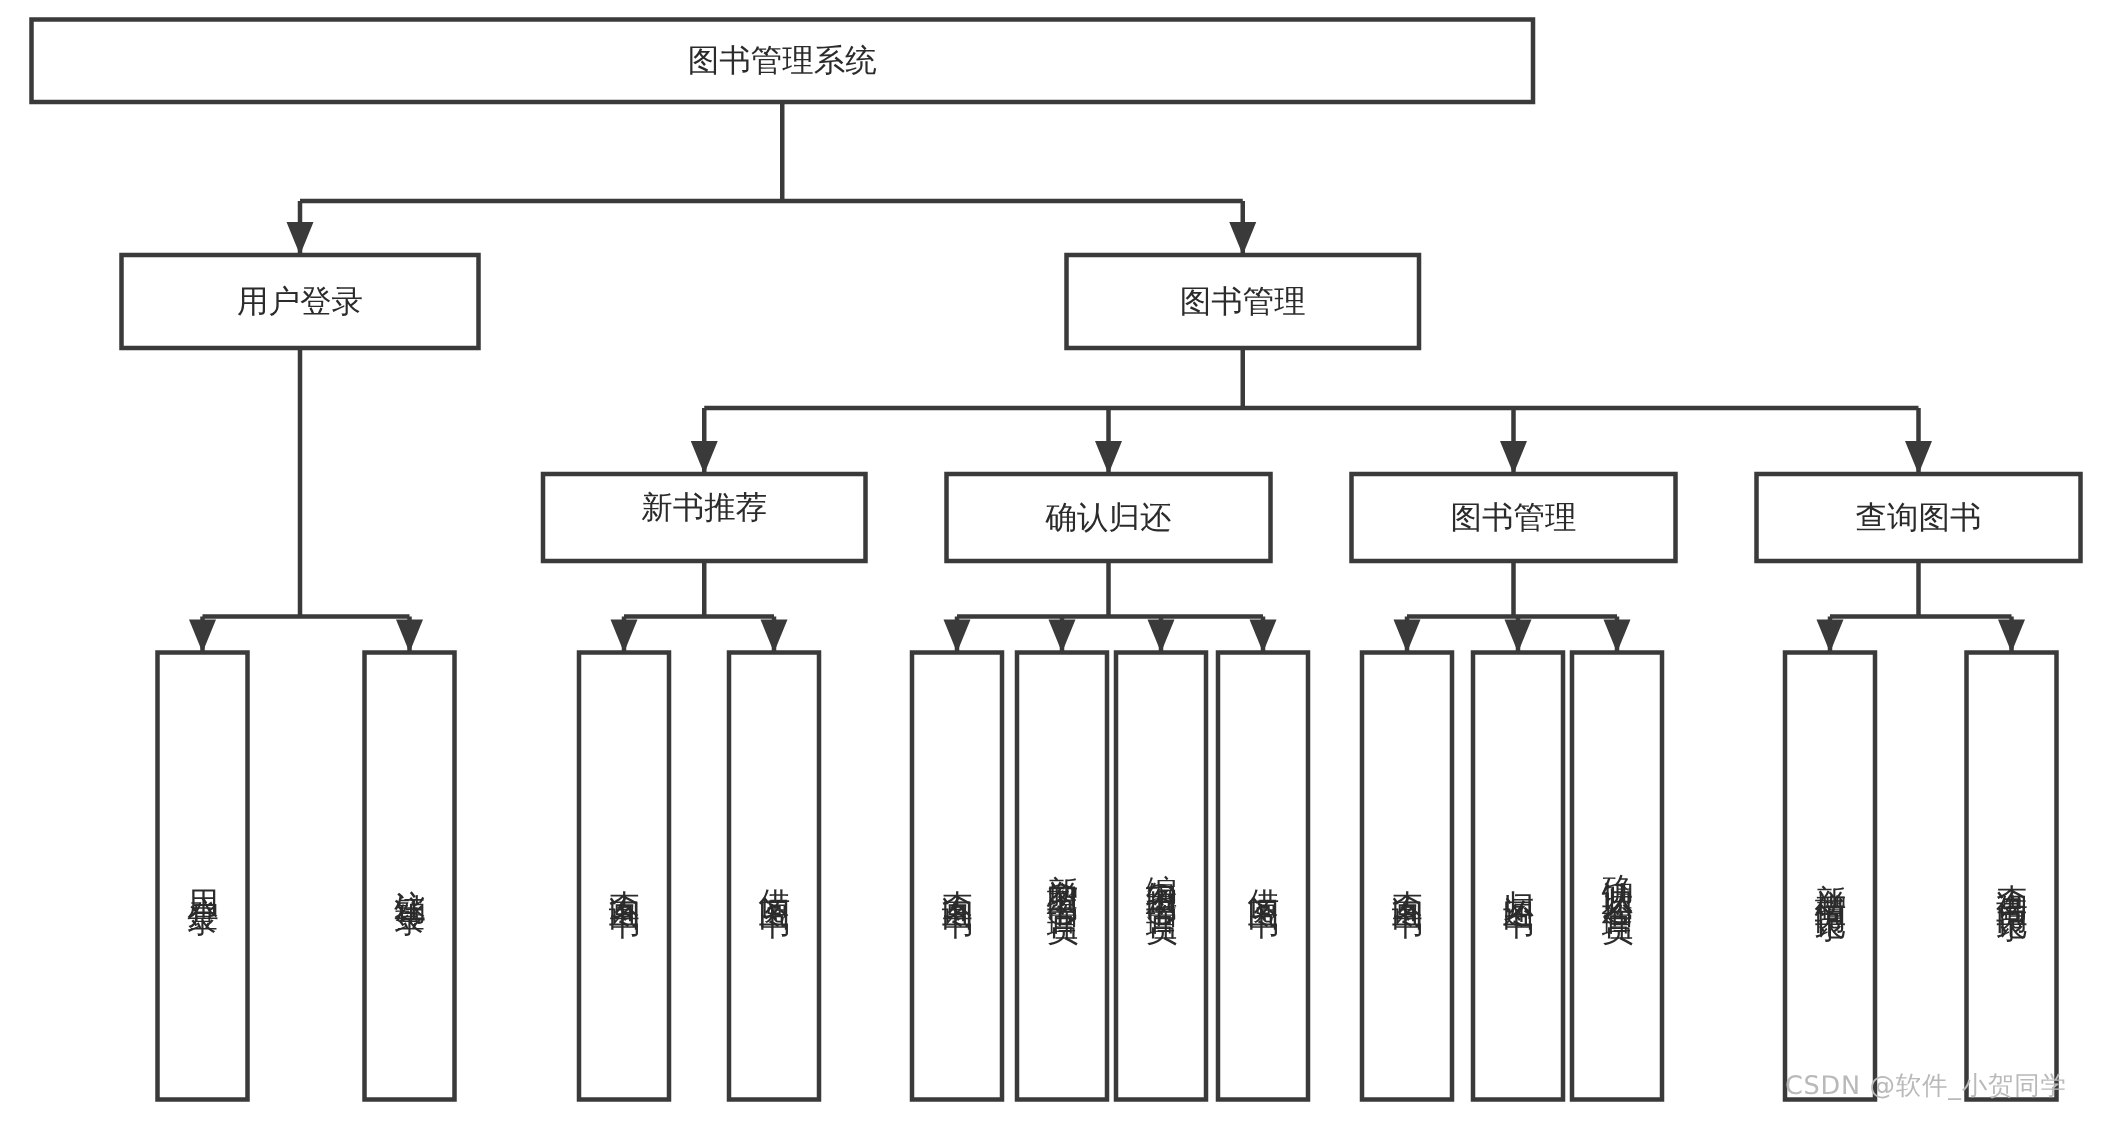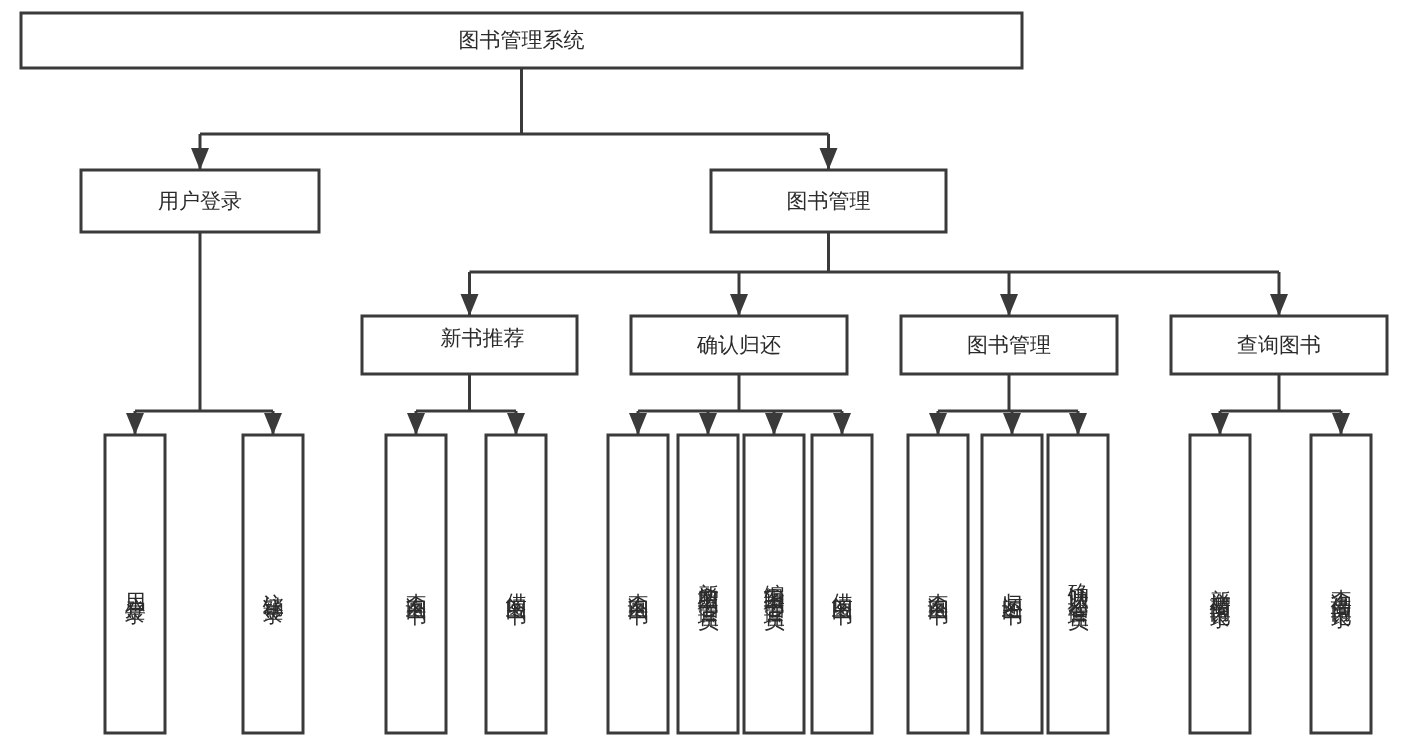--- a/index.html
+++ b/index.html
@@ -153,32 +153,33 @@
         <rect x="1048" y="435" width="60" height="298" class="box-rect"></rect>
         <rect x="1190" y="435" width="60" height="298" class="box-rect"></rect>
         <rect x="1311" y="435" width="60" height="298" class="box-rect"></rect>
       </g>
   </svg>
 
   <div id="labels">
       <div class="node-label horiz" style="left: 21px; top: 13px; width: 1001px; height: 55px;">图书管理系统</div>
       <div class="node-label horiz" style="left: 81px; top: 170px; width: 238px; height: 62px;">用户登录</div>
       <div class="node-label horiz" style="left: 711px; top: 170px; width: 235px; height: 62px;">图书管理</div>
-      <div class="node-label horiz" style="left: 375px; top: 316px; width: 215px; height: 44px;">新书推荐</div>
+      <div class="node-label horiz" style="left: 362px; top: 316px; width: 215px; height: 44px;">新书推荐</div>
       <div class="node-label horiz" style="left: 631px; top: 316px; width: 216px; height: 58px;">确认归还</div>
       <div class="node-label horiz" style="left: 901px; top: 316px; width: 216px; height: 58px;">图书管理</div>
       <div class="node-label horiz" style="left: 1171px; top: 316px; width: 216px; height: 58px;">查询图书</div>
       <div class="node-label vert" style="left: 105px; top: 435px; width: 60px; height: 298px;">用户登录</div>
       <div class="node-label vert" style="left: 243px; top: 435px; width: 60px; height: 298px;">注销登录</div>
       <div class="node-label vert" style="left: 386px; top: 435px; width: 60px; height: 298px;">查询图书</div>
       <div class="node-label vert" style="left: 486px; top: 435px; width: 60px; height: 298px;">借阅图书</div>
       <div class="node-label vert" style="left: 608px; top: 435px; width: 60px; height: 298px;">查询图书</div>
       <div class="node-label vert" style="left: 678px; top: 435px; width: 60px; height: 298px;">新增图书（管理员）</div>
       <div class="node-label vert" style="left: 744px; top: 435px; width: 60px; height: 298px;">编辑图书（管理员）</div>
       <div class="node-label vert" style="left: 812px; top: 435px; width: 60px; height: 298px;">借阅图书</div>
       <div class="node-label vert" style="left: 908px; top: 435px; width: 60px; height: 298px;">查询图书</div>
       <div class="node-label vert" style="left: 982px; top: 435px; width: 60px; height: 298px;">归还图书</div>
       <div class="node-label vert" style="left: 1048px; top: 435px; width: 60px; height: 298px;">确认归还（管理员）</div>
       <div class="node-label vert" style="left: 1190px; top: 435px; width: 60px; height: 298px;">新增借阅记录</div>
       <div class="node-label vert" style="left: 1311px; top: 435px; width: 60px; height: 298px;">查询借阅记录</div>
     </div>
 
+  <div class="watermark">CSDN @软件_小贺同学</div>
 </div>
 
 </body></html>

